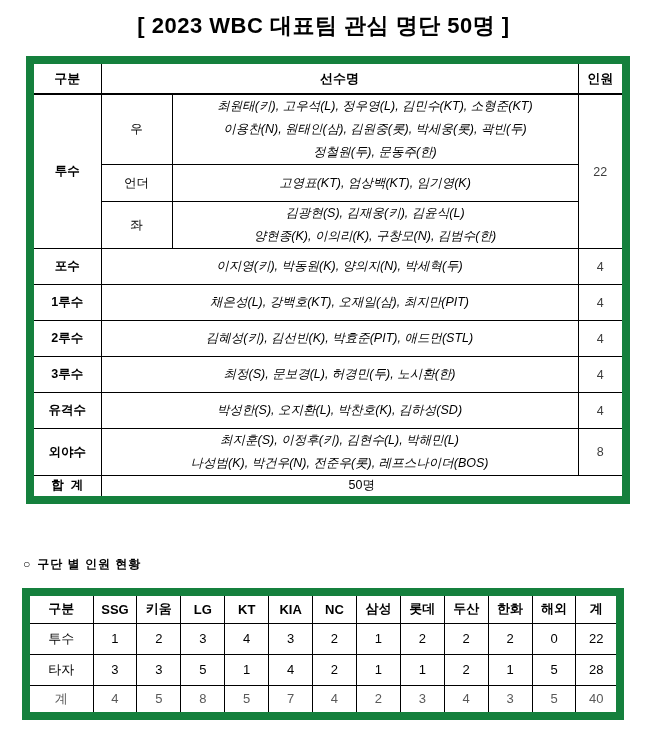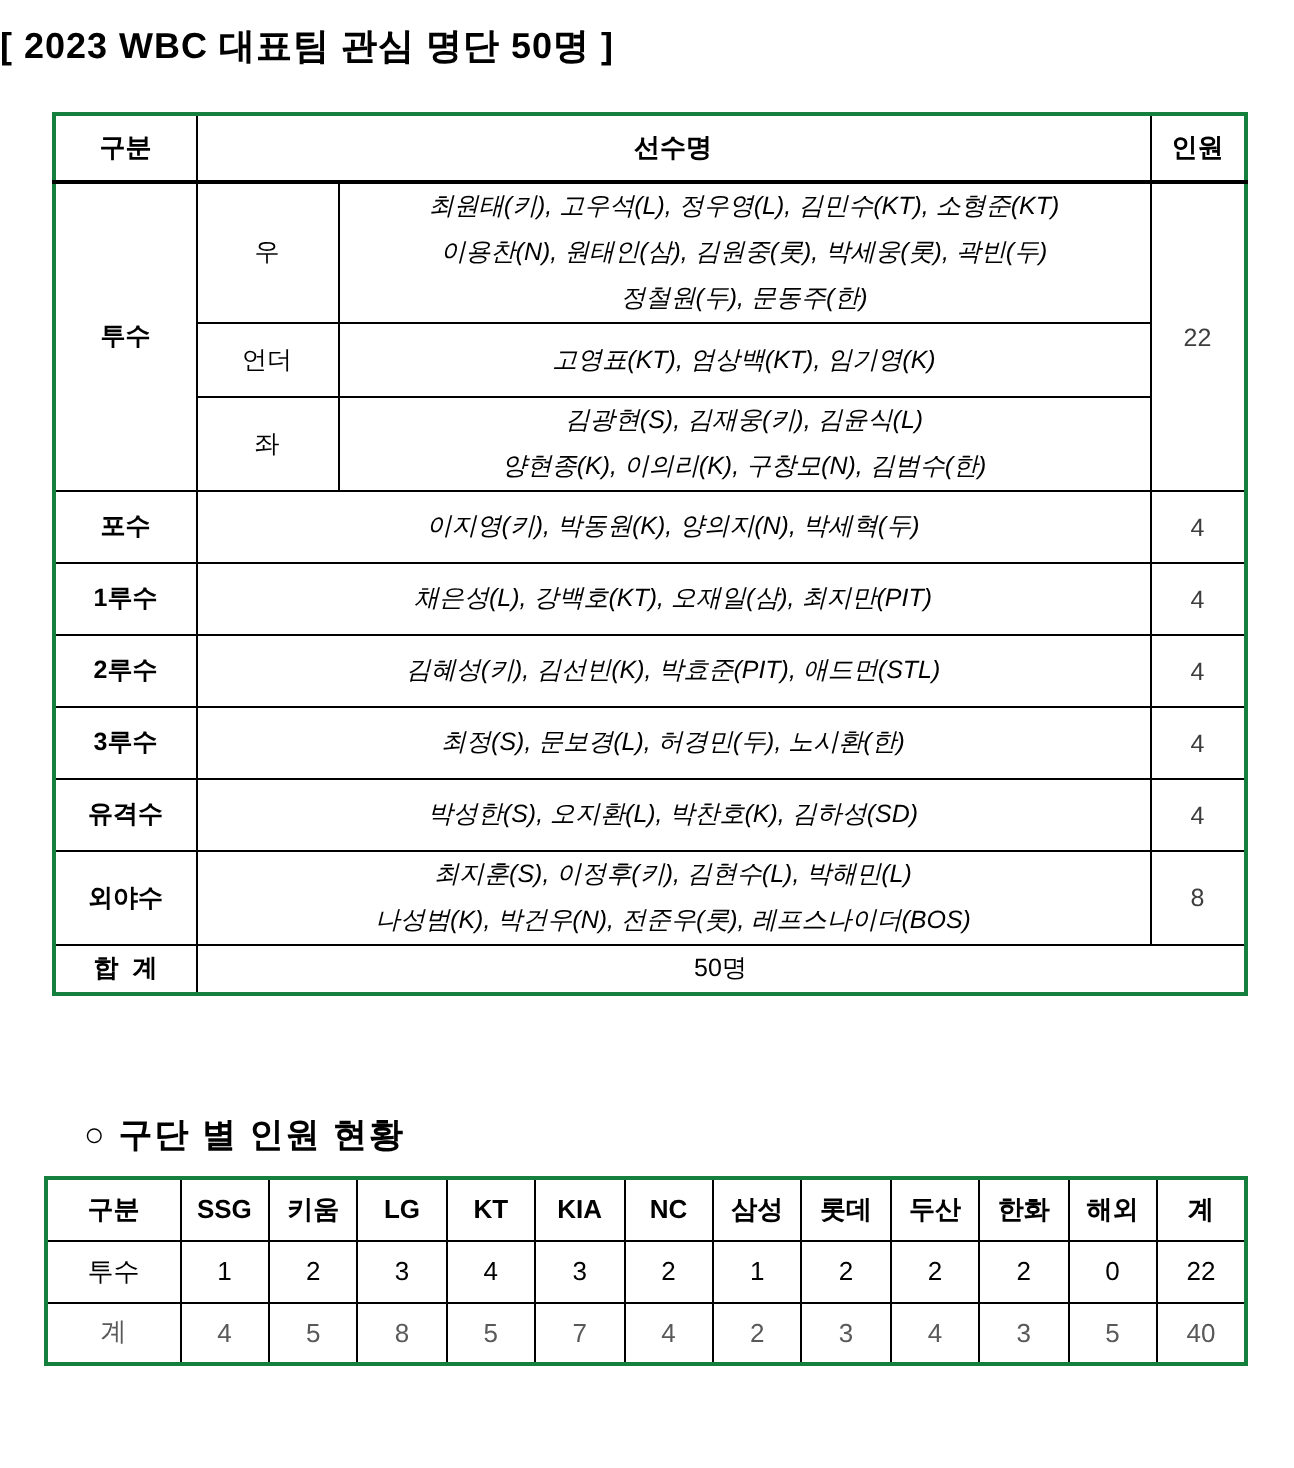--- a/index.html
+++ b/index.html
@@ -7,26 +7,27 @@
   body {
     width: 647px; height: 734px;
     background: #ffffff;
     color: #000;
     font-family: "Liberation Sans", sans-serif;
     position: relative;
     overflow: hidden;
   }
   .doc-title {
     position: absolute; top: 11px; left: 0; width: 100%;
-    font-size: 18px; font-weight: 700; letter-spacing: 0.5px;
+    text-align: center;
+    font-size: 22px; font-weight: 700; letter-spacing: 0.5px;
   }
   table.grid {
     border-collapse: collapse;
     table-layout: fixed;
-    border: 2px solid #15803d;
+    border: 8px solid #15803d;
   }
   .grid th, .grid td {
     border: 1px solid #000;
     text-align: center;
     vertical-align: middle;
     font-size: 12.5px;
     padding: 0 2px;
   }
   
   #roster-table { position: absolute; left: 26px; top: 56px; width: 596px; }
@@ -41,22 +42,22 @@
   tr.r-woo   td { height: 68px; }
   tr.r-under td { height: 37px; }
   tr.r-left  td { height: 45px; }
   tr.r-std   td { height: 36px; }
   tr.r-out   td { height: 46px; }
   tr.r-total td { height: 24px; }
   .total-label { white-space: pre; }
   .total-value { font-weight: 400; font-size: 13px; }
   
   #club-title {
-    position: absolute; left: 42px; top: 556px;
-    font-size: 17px; font-weight: 700; letter-spacing: 1px;
+    position: absolute; left: 23px; top: 556px;
+    font-size: 12px; font-weight: 700; letter-spacing: 1px;
   }
   #club-title .bullet { font-weight: 400; margin-right: 6px; }
   #club-table { position: absolute; left: 22px; top: 588px; width: 602px; }
   #club-table th, #club-table td { height: 31px; font-size: 13px; }
   #club-table thead th { font-weight: 700; }
   #club-table col.c-first { width: 67px; }
   #club-table tr.muted td { color: #595959; }
 </style>
 </head>
 <body>
@@ -187,20 +188,35 @@
         <td>4</td>
         <td>3</td>
         <td>2</td>
         <td>1</td>
         <td>2</td>
         <td>2</td>
         <td>2</td>
         <td>0</td>
         <td>22</td>
       </tr>
+      <tr>
+        <td>타자</td>
+        <td>3</td>
+        <td>3</td>
+        <td>5</td>
+        <td>1</td>
+        <td>4</td>
+        <td>2</td>
+        <td>1</td>
+        <td>1</td>
+        <td>2</td>
+        <td>1</td>
+        <td>5</td>
+        <td>28</td>
+      </tr>
       <tr class="muted">
         <td>계</td>
         <td>4</td>
         <td>5</td>
         <td>8</td>
         <td>5</td>
         <td>7</td>
         <td>4</td>
         <td>2</td>
         <td>3</td>

